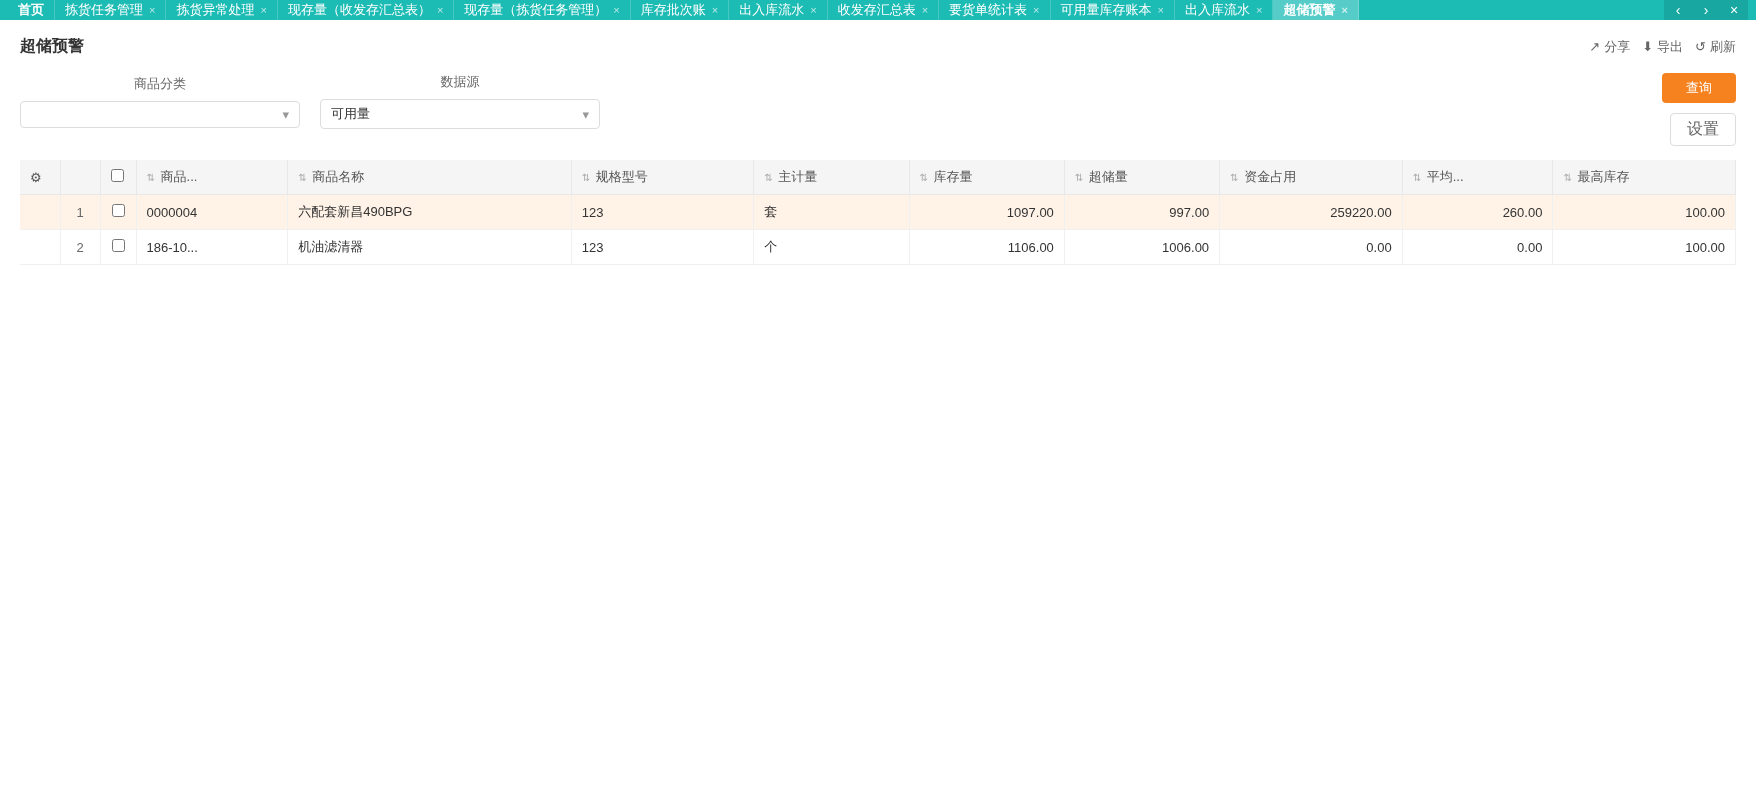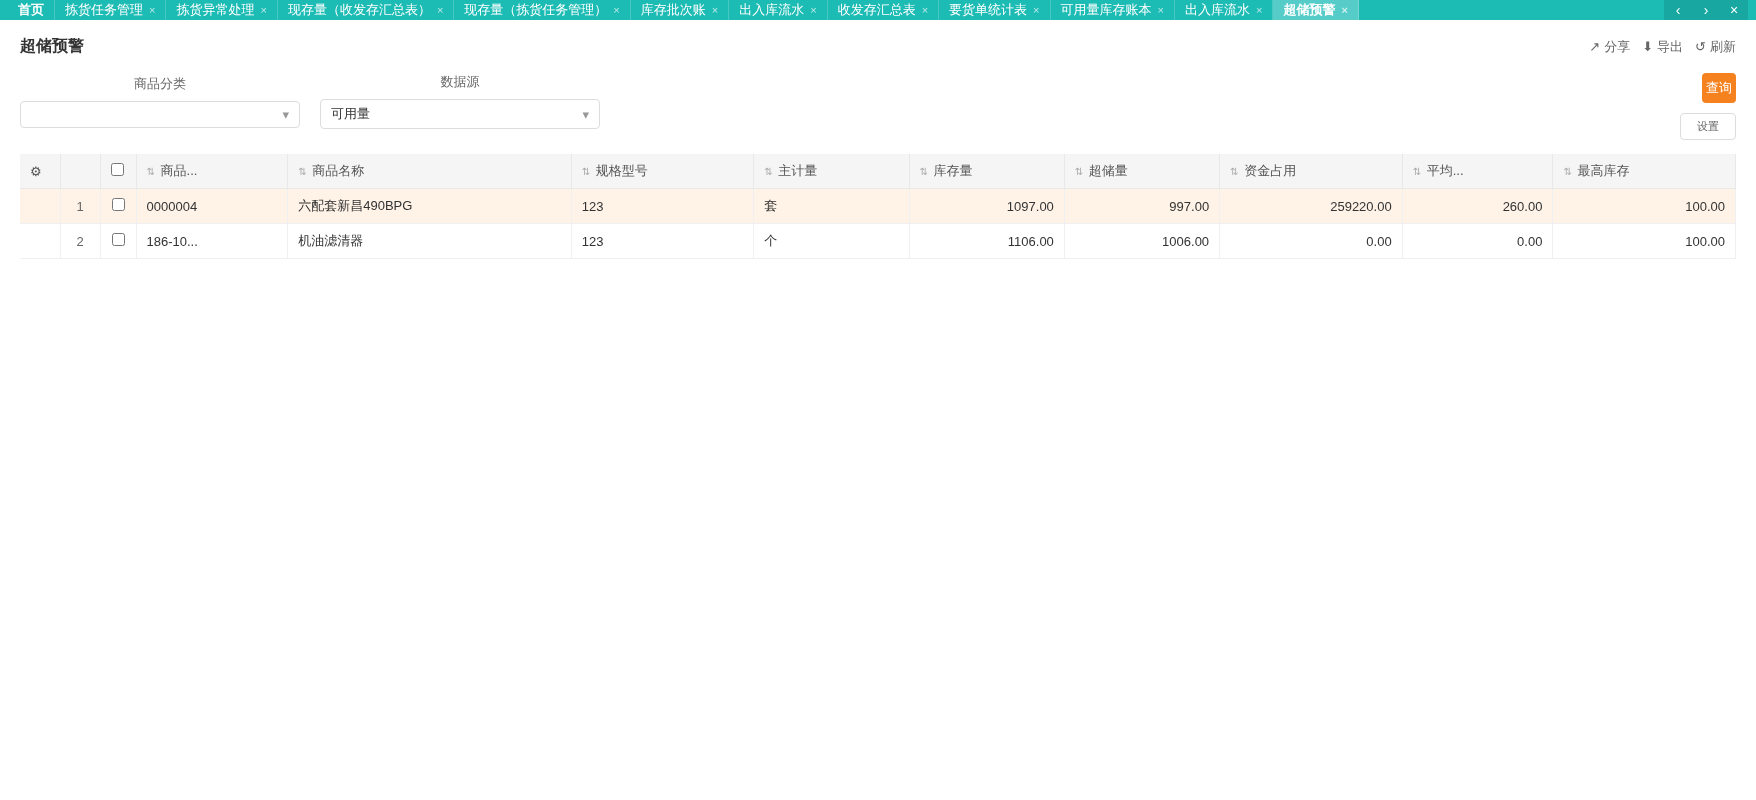--- a/index.html
+++ b/index.html
@@ -104,33 +104,33 @@
     }
     .filter-select .arrow {
       margin-left: auto;
       color: #999;
     }
     .filter-btn-query {
       background: #f5821f;
       color: #fff;
       border: none;
       border-radius: 4px;
-      padding: 6px 4px;
+      padding: 6px 24px;
       cursor: pointer;
       font-size: 13px;
       margin-left: auto;
     }
     .filter-btn-settings {
       background: #fff;
       color: #666;
       border: 1px solid #ddd;
       border-radius: 4px;
       padding: 5px 16px;
       cursor: pointer;
-      font-size: 11px;
+      font-size: 16px;
       margin-top: 6px;
       display: block;
     }
 
     .filter-actions-col {
       display: flex;
       flex-direction: column;
       align-items: flex-end;
       margin-left: auto;
       gap: 4px;

